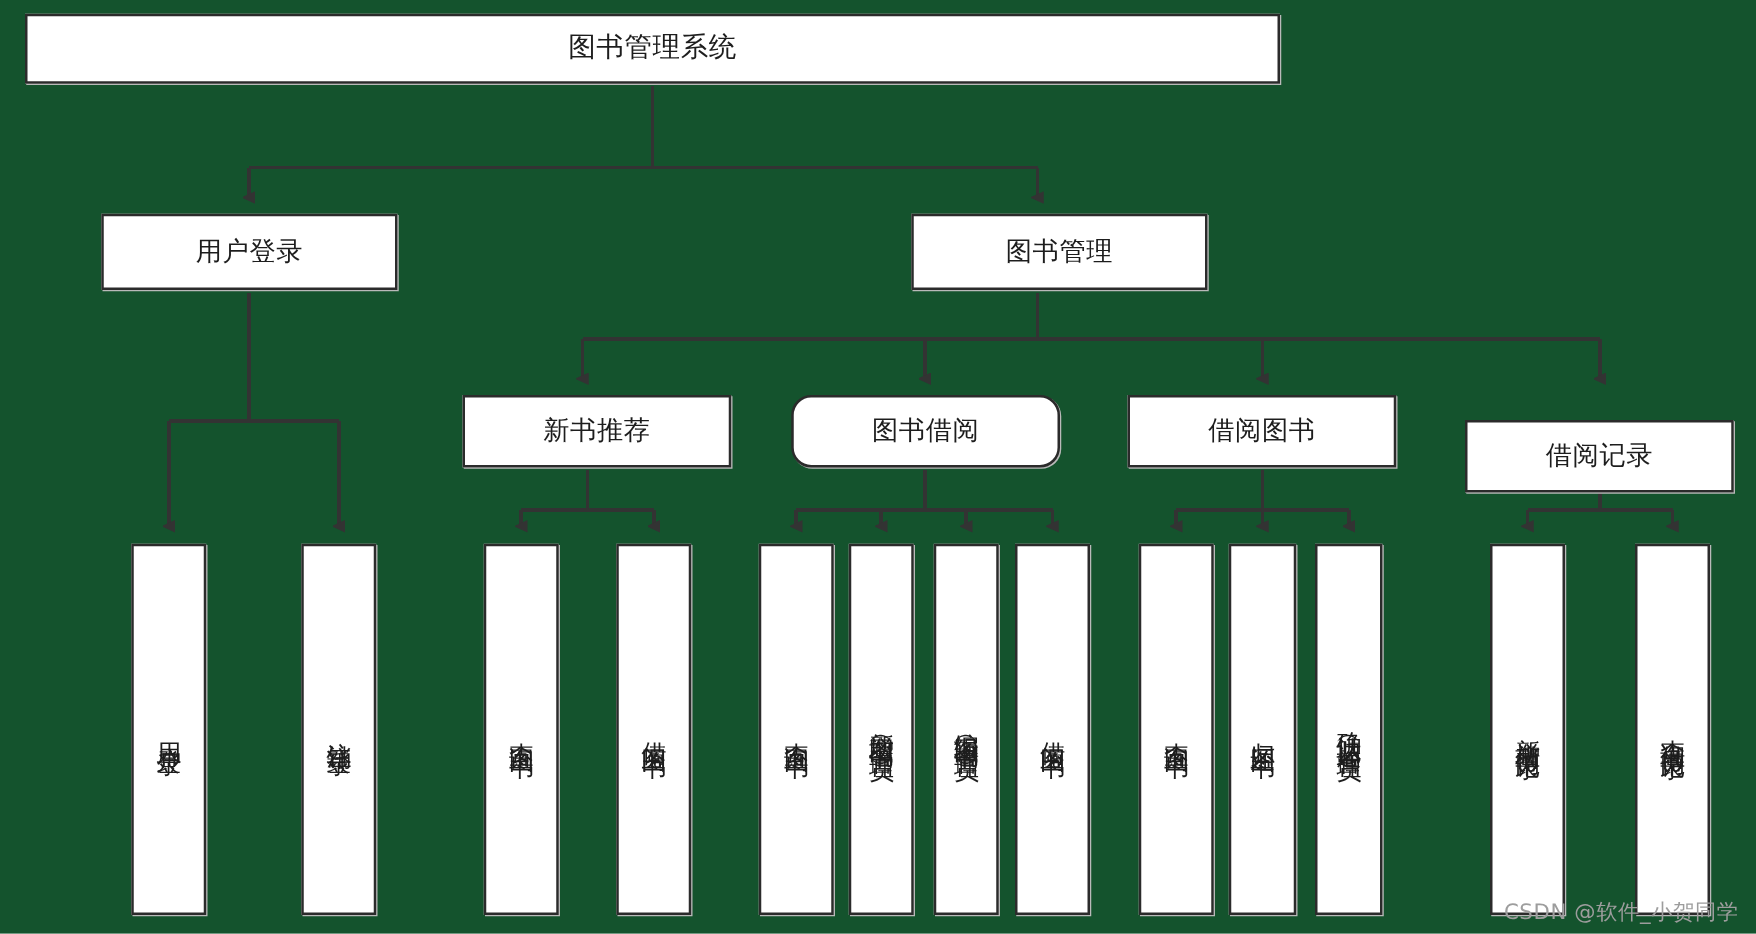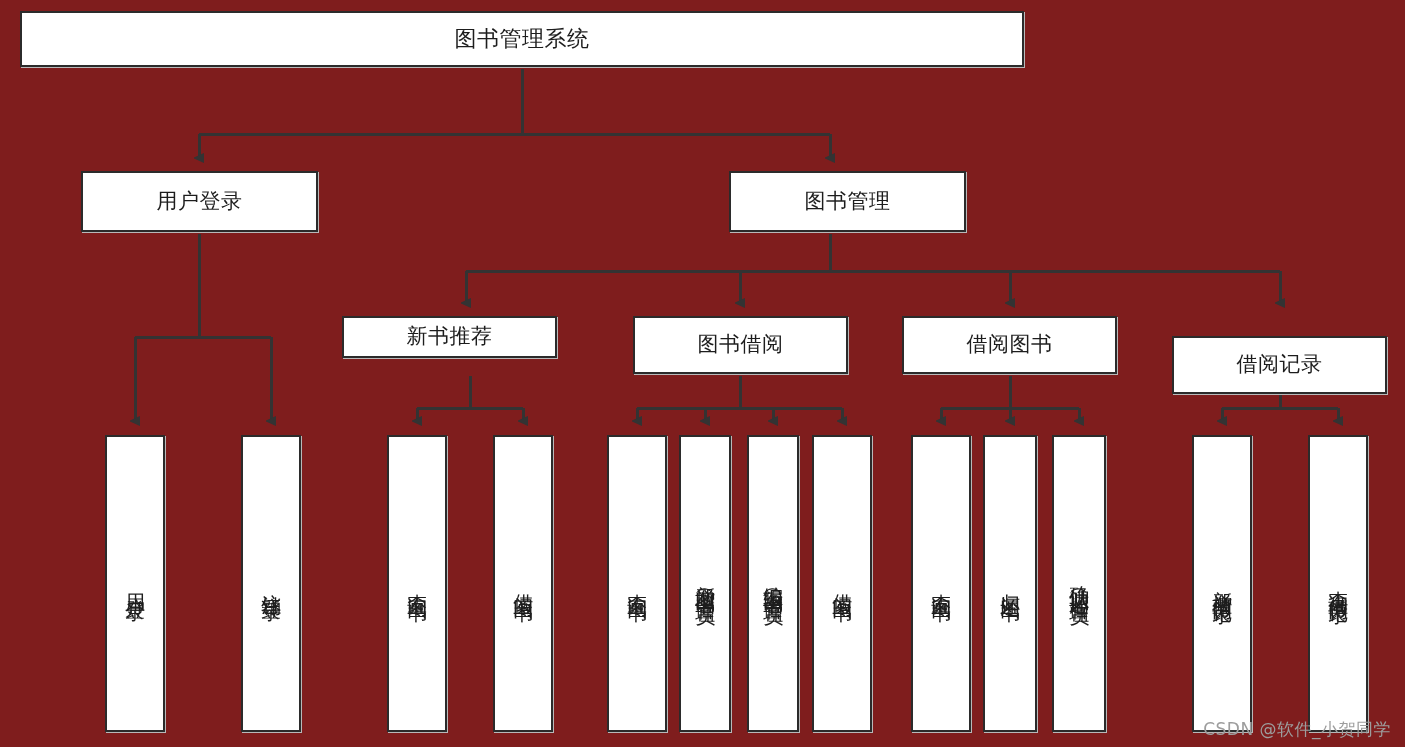--- a/index.html
+++ b/index.html
@@ -4,21 +4,21 @@
 <style>
   html, body {
     margin: 0;
     padding: 0;
     background: #ffffff;
   }
   #canvas {
     position: relative;
     width: 1405px;
     height: 747px;
-    background: #7f1d1d;
+    background: #14532d;
     font-family: "DejaVu Sans", "Liberation Sans", sans-serif;
     overflow: hidden;
   }
   #connectors {
     position: absolute;
     left: 0;
     top: 0;
     width: 1405px;
     height: 747px;
     pointer-events: none;
@@ -132,24 +132,24 @@
     <span class="node-label">图书管理系统</span>
   </div>
 
   <div class="node h" style="left:81px; top:171px; width:237px; height:61px;">
     <span class="node-label">用户登录</span>
   </div>
   <div class="node h" style="left:711px; top:171px; width:237px; height:61px;margin-left:18px;">
     <span class="node-label">图书管理</span>
   </div>
 
-  <div class="node h" style="left:342px; top:316px; width:215px; height:42px;">
+  <div class="node h" style="left:370px; top:316px; width:215px; height:58px;">
     <span class="node-label">新书推荐</span>
   </div>
-  <div class="node h" style="left:633px; top:316px; width:215px; height:58px;">
+  <div class="node h" style="left:633px; top:316px; width:215px; height:58px;border-radius:16px;">
     <span class="node-label">图书借阅</span>
   </div>
   <div class="node h" style="left:902px; top:316px; width:215px; height:58px;">
     <span class="node-label">借阅图书</span>
   </div>
   <div class="node h" style="left:1172px; top:316px; width:215px; height:58px;margin-top:20px;">
     <span class="node-label">借阅记录</span>
   </div>
 
   <div class="node v" style="left:105px; top:435px; width:60px; height:297px;">

